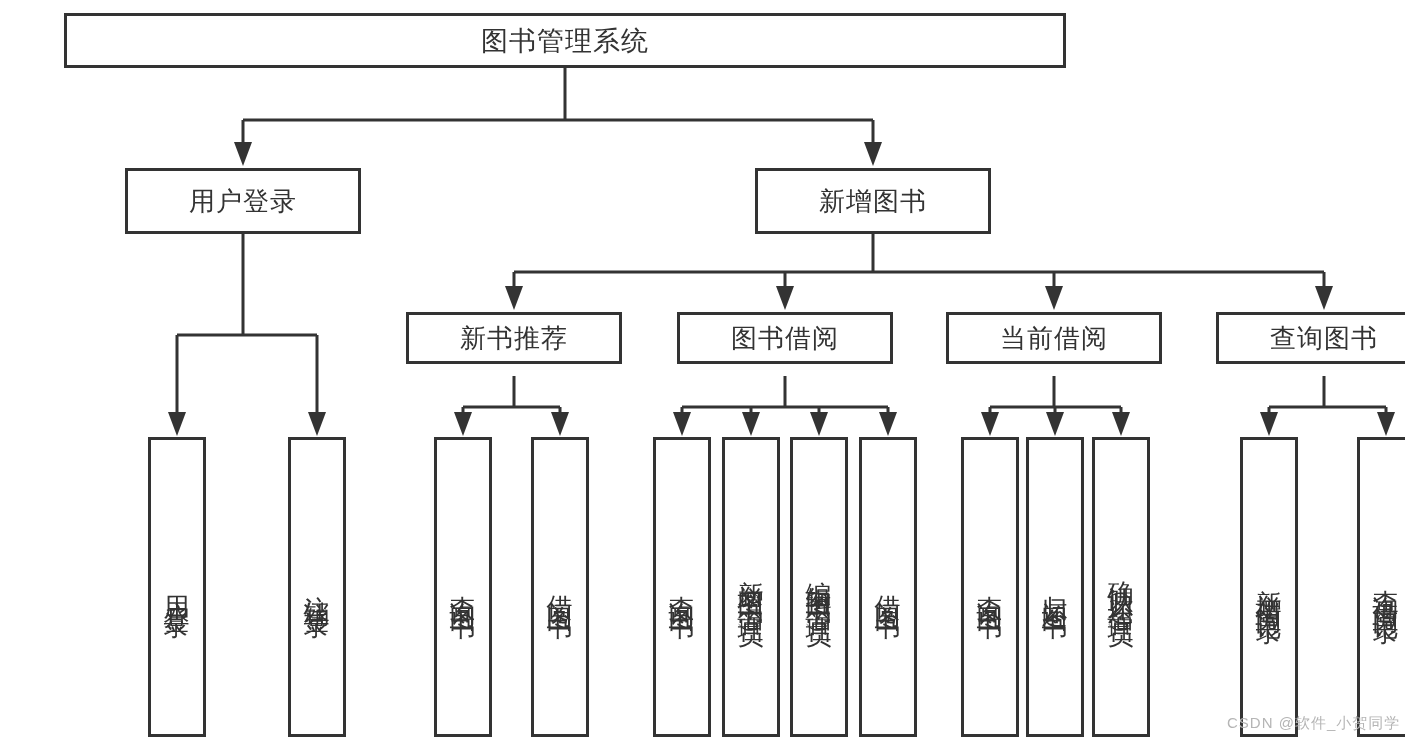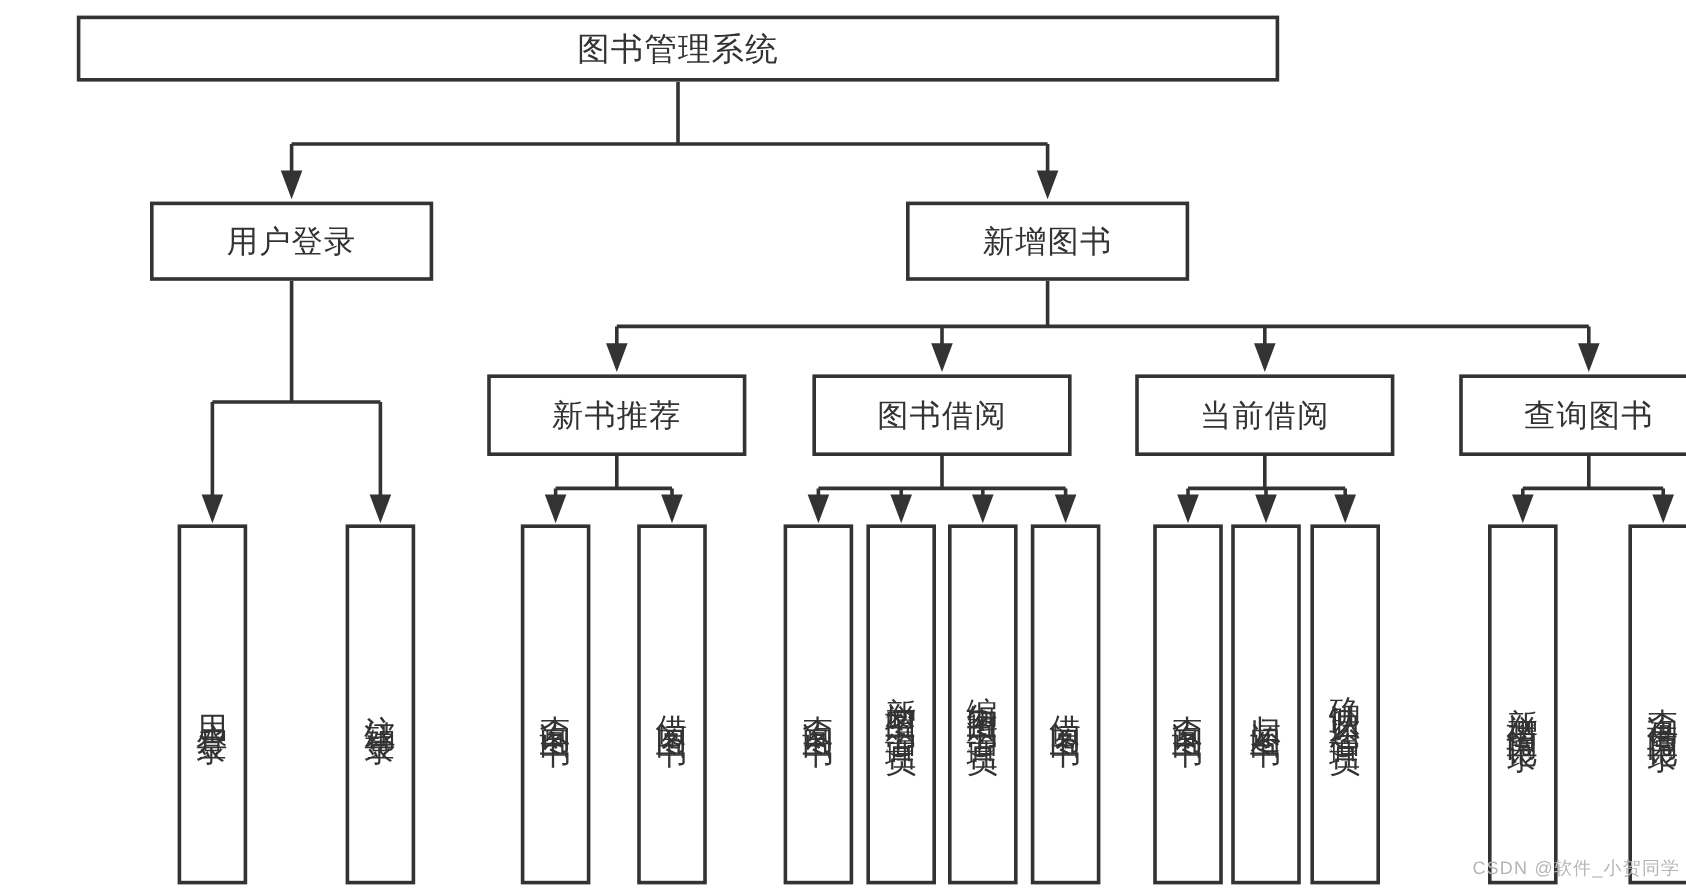--- a/index.html
+++ b/index.html
@@ -15,21 +15,21 @@
     position: absolute;
     border: 3px solid #333333;
     background: #ffffff;
     color: #333333;
     display: flex; align-items: center; justify-content: center;
     z-index: 2;
   }
   .root-node  { left: 20px;  top: 13px;  width: 1002px; height: 55px; }
   .root-node .hlabel { font-size: 27px; }
   .l1-node    { top: 168px; width: 236px; height: 66px; }
-  .l2-node    { top: 312px; width: 216px; height: 68px; }
+  .l2-node    { top: 312px; width: 216px; height: 52px; }
   .hlabel { font-size: 26px; letter-spacing: 1px; white-space: nowrap; }
   .leaf { top: 437px; width: 58px; height: 300px; }
   .vtext {
     writing-mode: vertical-rl;
     text-orientation: mixed;
     font-size: 26px;
     letter-spacing: 6px;
     line-height: 1;
     white-space: nowrap;
   }

